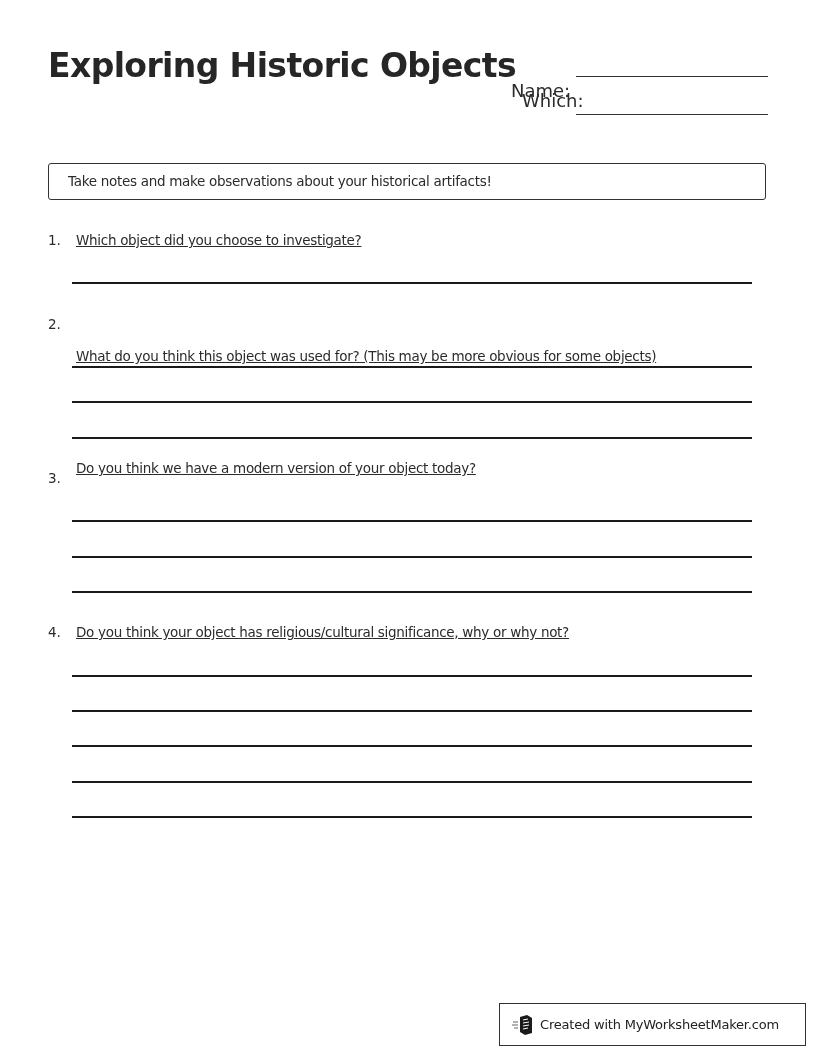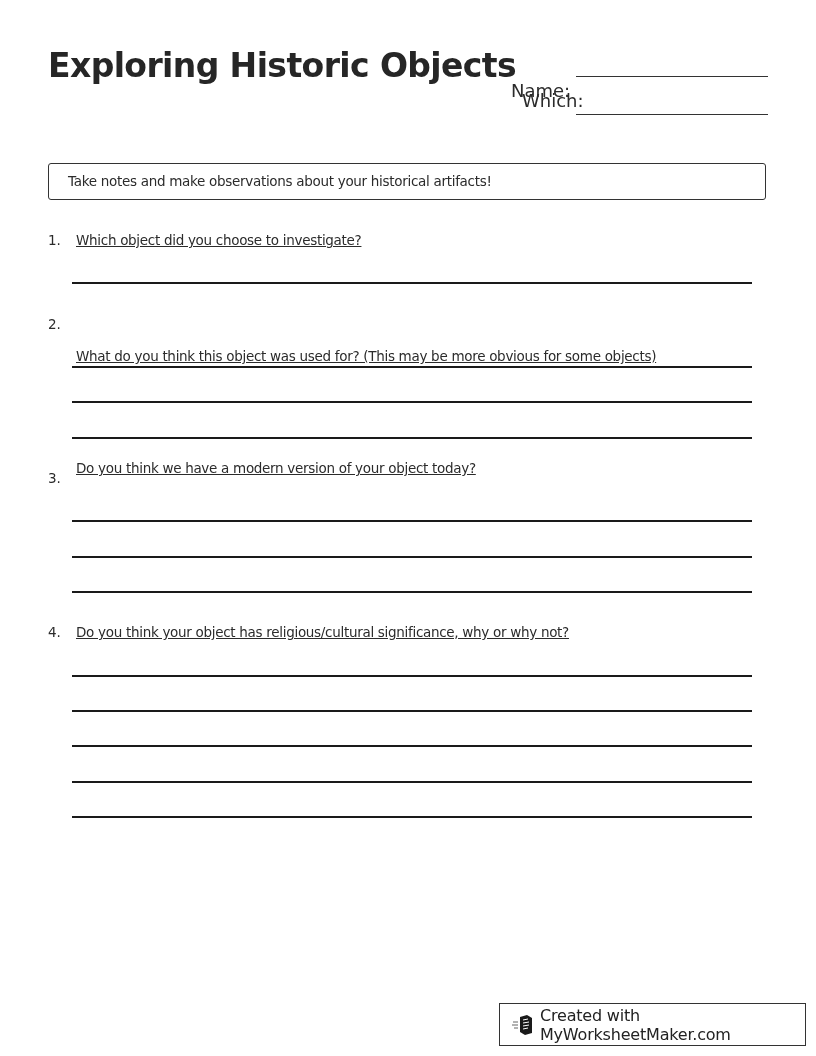--- a/index.html
+++ b/index.html
@@ -6,21 +6,21 @@
   body { width: 816px; height: 1056px; position: relative; overflow: hidden; font-family: "DejaVu Sans", "Liberation Sans", sans-serif; color: #2b2b2b; }
   .title { position: absolute; left: 48px; top: 46px; font-size: 33px; font-weight: bold; letter-spacing: -0.6px; color: #262626; margin: 0; }
   .field-label { position: absolute; font-size: 18px; color: #2b2b2b; }
   .field-line { position: absolute; left: 576px; width: 192px; height: 0; border-bottom: 1.5px solid #333; }
   .instructions { position: absolute; left: 48px; top: 163px; width: 718px; height: 37px; box-sizing: border-box; border: 1.5px solid #333; border-radius: 3px; font-size: 13.5px; line-height: 35px; padding-left: 19px; color: #2b2b2b; letter-spacing: -0.3px; }
   .q-num { position: absolute; left: 48px; font-size: 13.5px; color: #2b2b2b; }
   .q-text { position: absolute; left: 76px; font-size: 13.5px; color: #2b2b2b; letter-spacing: -0.3px; white-space: nowrap; text-decoration: underline; }
   .answer-line { position: absolute; left: 72px; width: 680px; height: 2px; background: #1a1a1a; }
   .footer-badge { position: absolute; left: 499px; top: 1003px; width: 307px; height: 43px; box-sizing: border-box; border: 1.5px solid #333; display: flex; align-items: center; padding-left: 12px; }
   .footer-icon { width: 22px; height: 22px; margin-right: 6px; }
-  .footer-text { font-size: 16px; color: #222; letter-spacing: -0.2px; }
+  .footer-text { font-size: 13px; color: #222; letter-spacing: -0.2px; }
 </style>
 </head>
 <body>
 
 <h1 class="title">Exploring Historic Objects</h1>
 
 <span class="field-label" style="left:511px; top:52px;margin-top:28px;">Name:</span>
 <div class="field-line" style="top:76px;"></div>
 
 <span class="field-label" style="left:522px; top:90px;">Which:</span>

